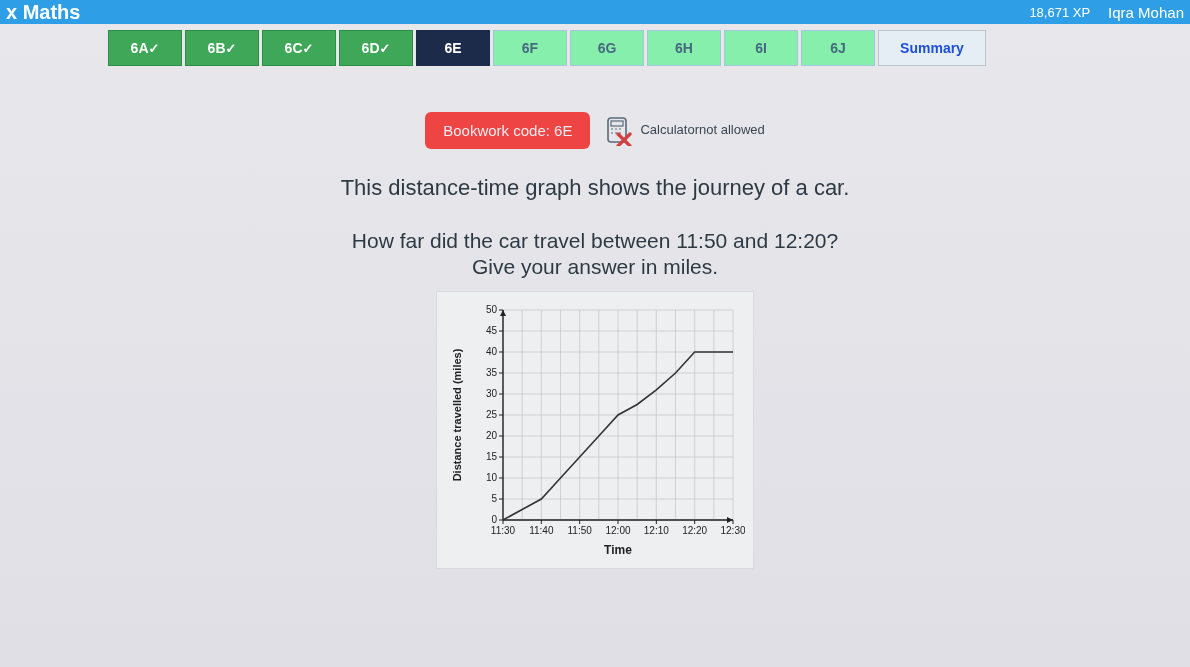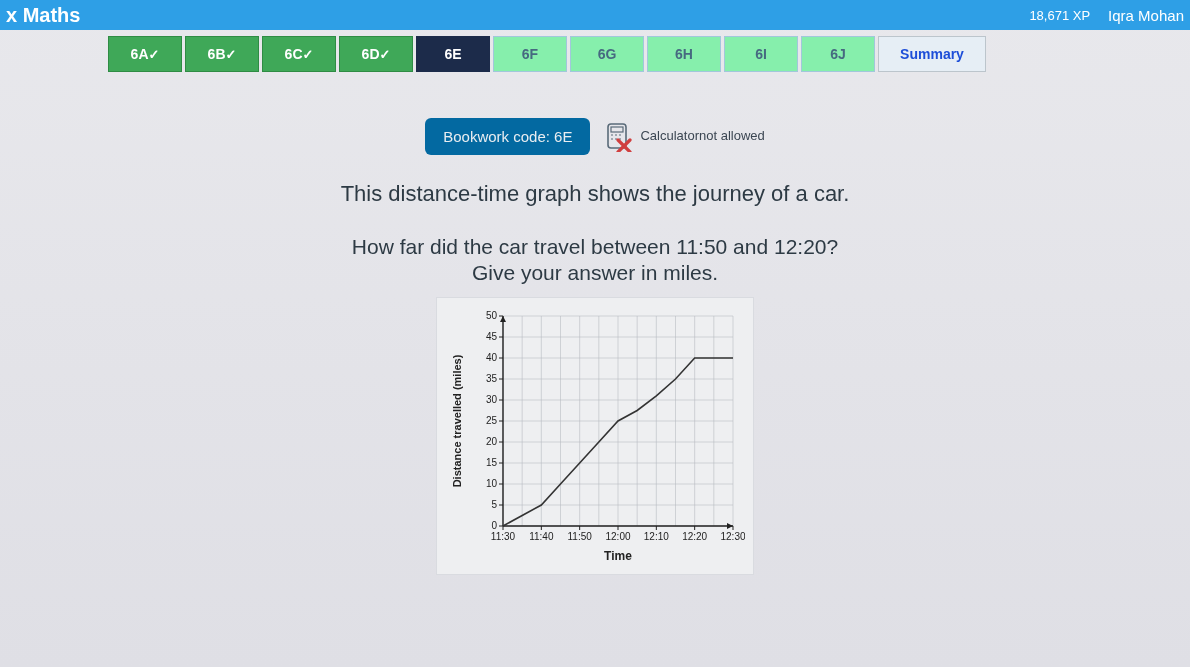--- a/index.html
+++ b/index.html
@@ -5,21 +5,21 @@
     * { box-sizing: border-box; margin: 0; padding: 0; }
     body {
       font-family: "Segoe UI", Arial, sans-serif;
       background: linear-gradient(180deg, #e8e8ec 0%, #dfdfe5 100%);
       width: 1190px;
       height: 667px;
       overflow: hidden;
     }
     .top-bar {
       background: #2e9fe6;
-      height: 30px;
+      height: 24px;
       display: flex;
       align-items: center;
       color: #fff;
       padding: 0 6px;
     }
     .brand {
       font-size: 20px;
       font-weight: 700;
     }
     .spacer { flex: 1; }
@@ -72,21 +72,21 @@
       text-align: center;
     }
     .code-row {
       display: flex;
       align-items: center;
       justify-content: center;
       gap: 14px;
       margin-bottom: 26px;
     }
     .code-badge {
-      background: #0369a1;
+      background: #ef4444;
       color: #e9edf1;
       padding: 10px 18px;
       border-radius: 6px;
       font-size: 15px;
     }
     .calc-wrap {
       display: flex;
       align-items: center;
       gap: 6px;
     }

